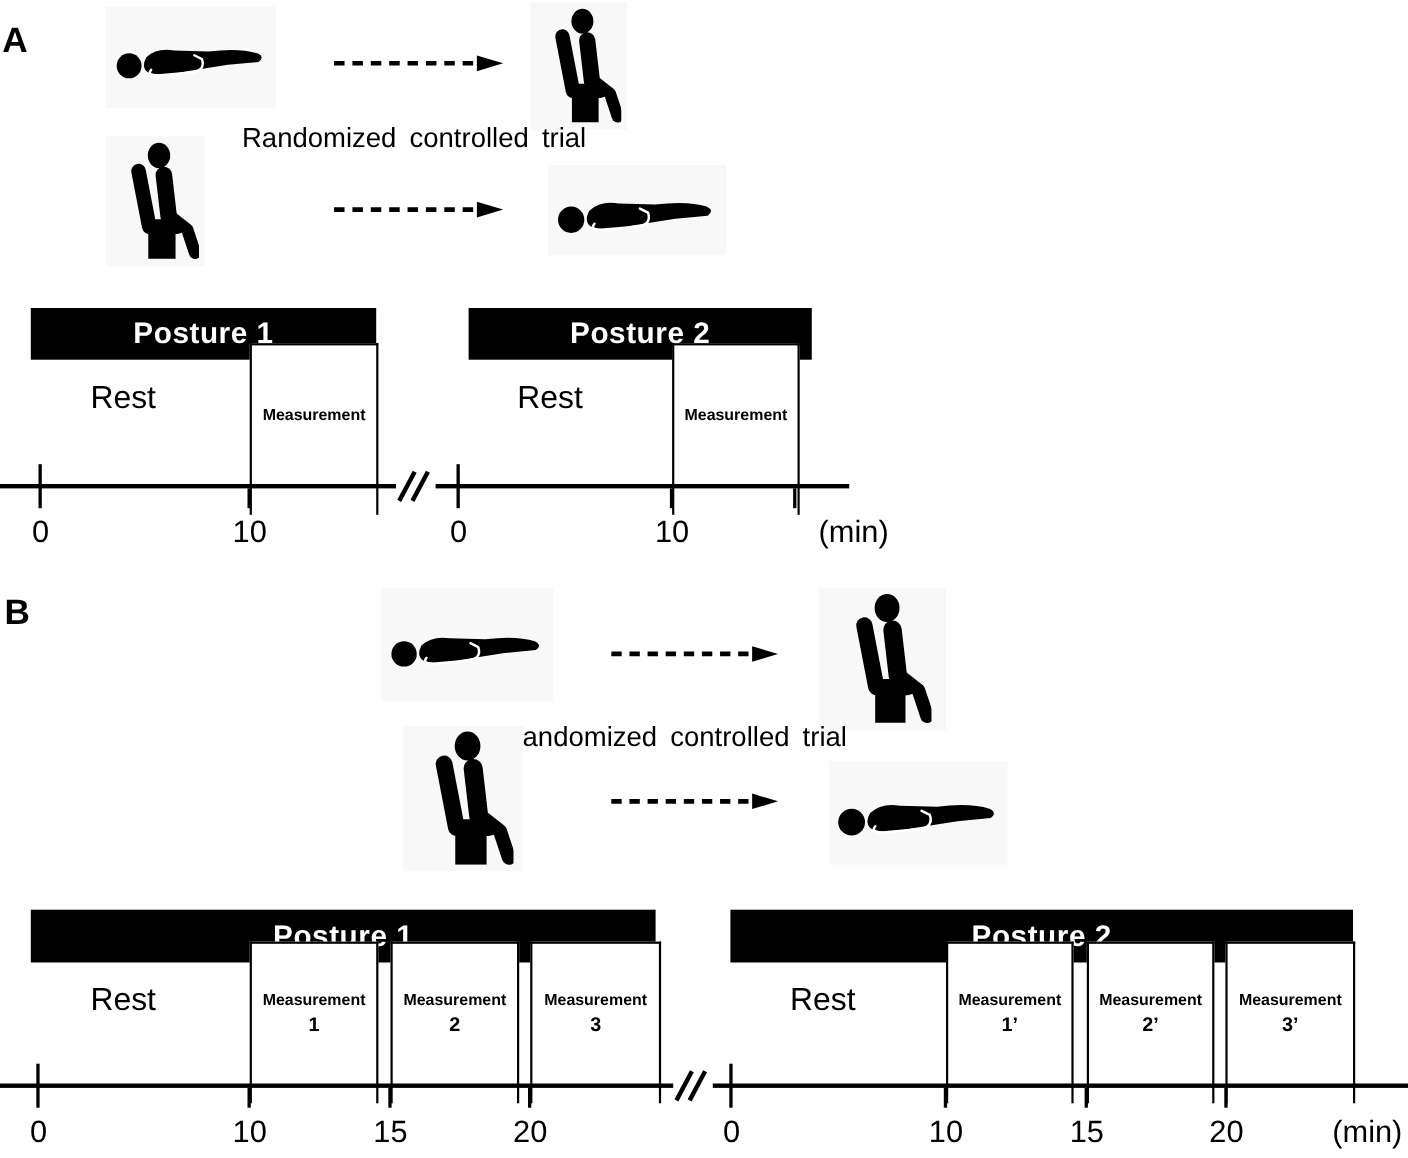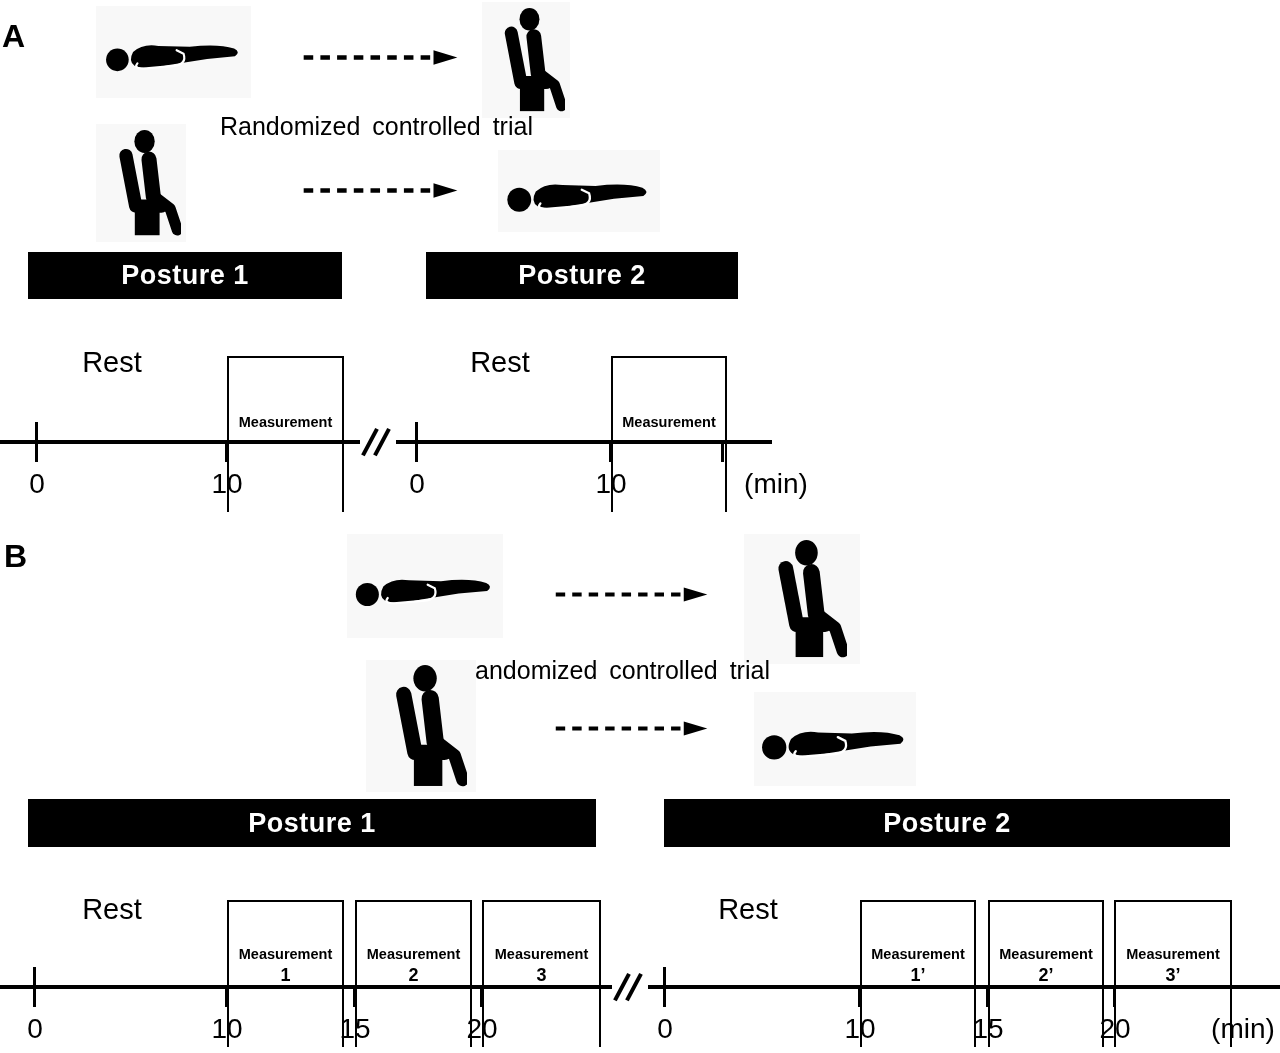--- a/index.html
+++ b/index.html
@@ -3,24 +3,24 @@
 <meta charset="utf-8">
 <style>
   html,body{margin:0;padding:0;background:#fff;}
   body{font-family:"Liberation Sans", sans-serif;color:#000;}
   .figure{position:relative;width:1280px;height:1053px;background:#ffffff;overflow:hidden;}
   .panel-label{position:absolute;font-size:32px;font-weight:bold;line-height:1;}
   .tile{position:absolute;background:#f8f8f8;display:flex;align-items:center;justify-content:center;}
   .arrow-wrap{position:absolute;display:flex;align-items:center;justify-content:center;}
   .rct{position:absolute;font-size:25px;text-align:left;word-spacing:5px;white-space:nowrap;}
   .bar{position:absolute;background:#000;color:#fff;display:flex;align-items:center;justify-content:center;
-       font-weight:bold;font-size:27px;letter-spacing:.5px;}
+       font-weight:bold;font-size:27px;letter-spacing:.5px;margin-top:28px;}
   .rest{position:absolute;font-size:29px;text-align:center;}
   .measure-box{position:absolute;border:2.5px solid #000;border-bottom:none;background:#fff;
-       display:flex;flex-direction:column;align-items:center;justify-content:center;text-align:center;margin-top:44px;}
+       display:flex;flex-direction:column;align-items:center;justify-content:center;text-align:center;}
   .pa-box{padding-bottom:26px;}
   .pb-box{padding-bottom:16px;}
   .m-line1{font-weight:bold;font-size:14.5px;line-height:1.3;}
   .m-line2{font-weight:bold;font-size:18px;line-height:1.3;}
   .axis{position:absolute;background:#000;height:4px;}
   .tick{position:absolute;width:3px;background:#000;}
   .axis-label{position:absolute;font-size:28px;text-align:center;line-height:1;}
   .break{position:absolute;background:#fff;}
   .break span{position:absolute;width:3.5px;height:30px;background:#000;transform:rotate(28deg);}
   svg{display:block;}

